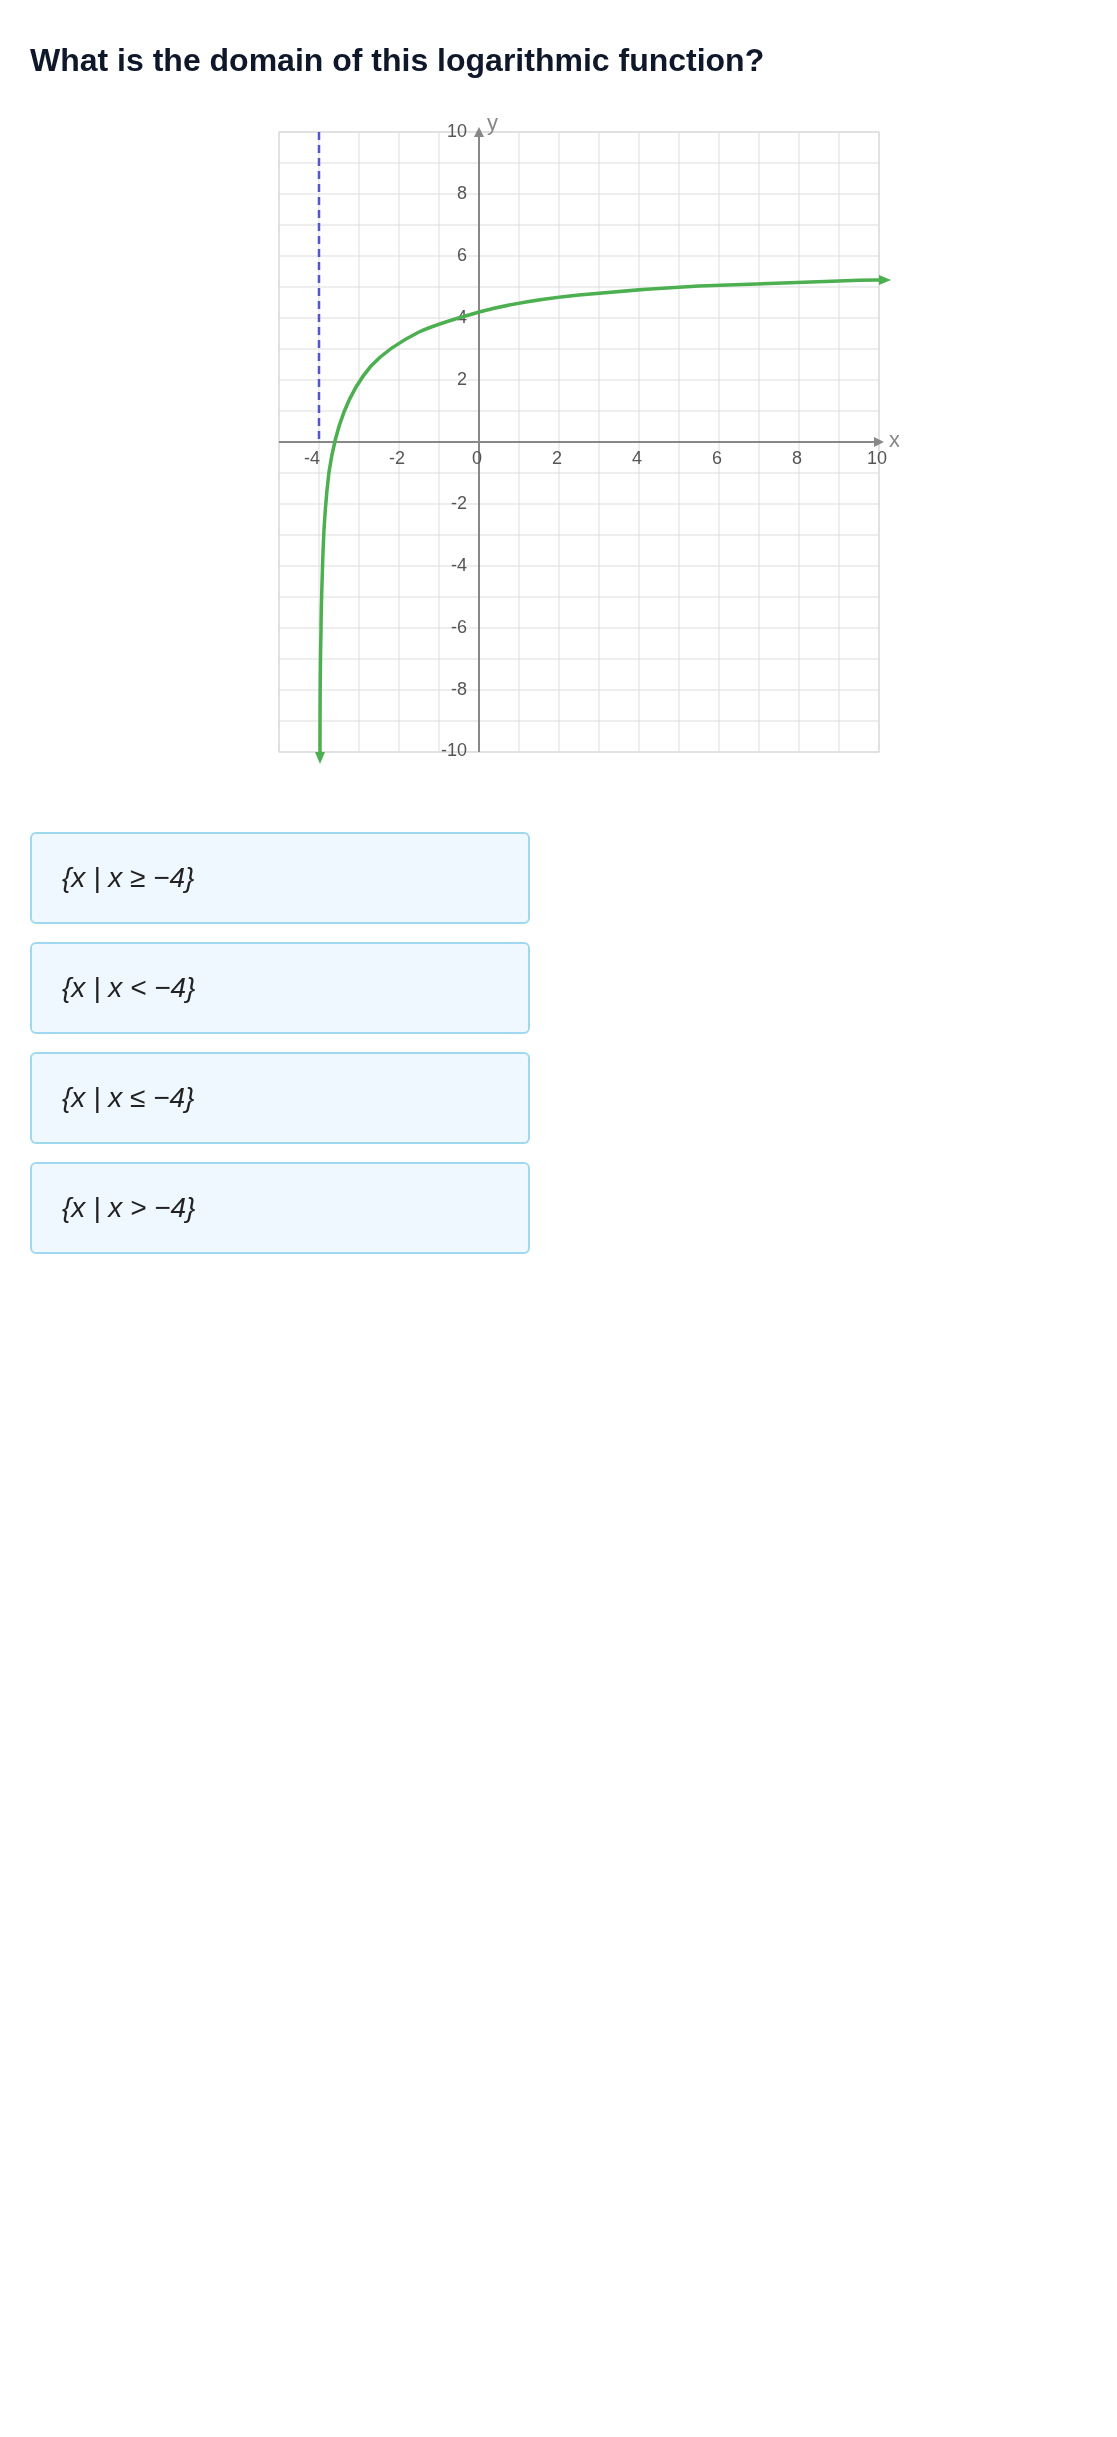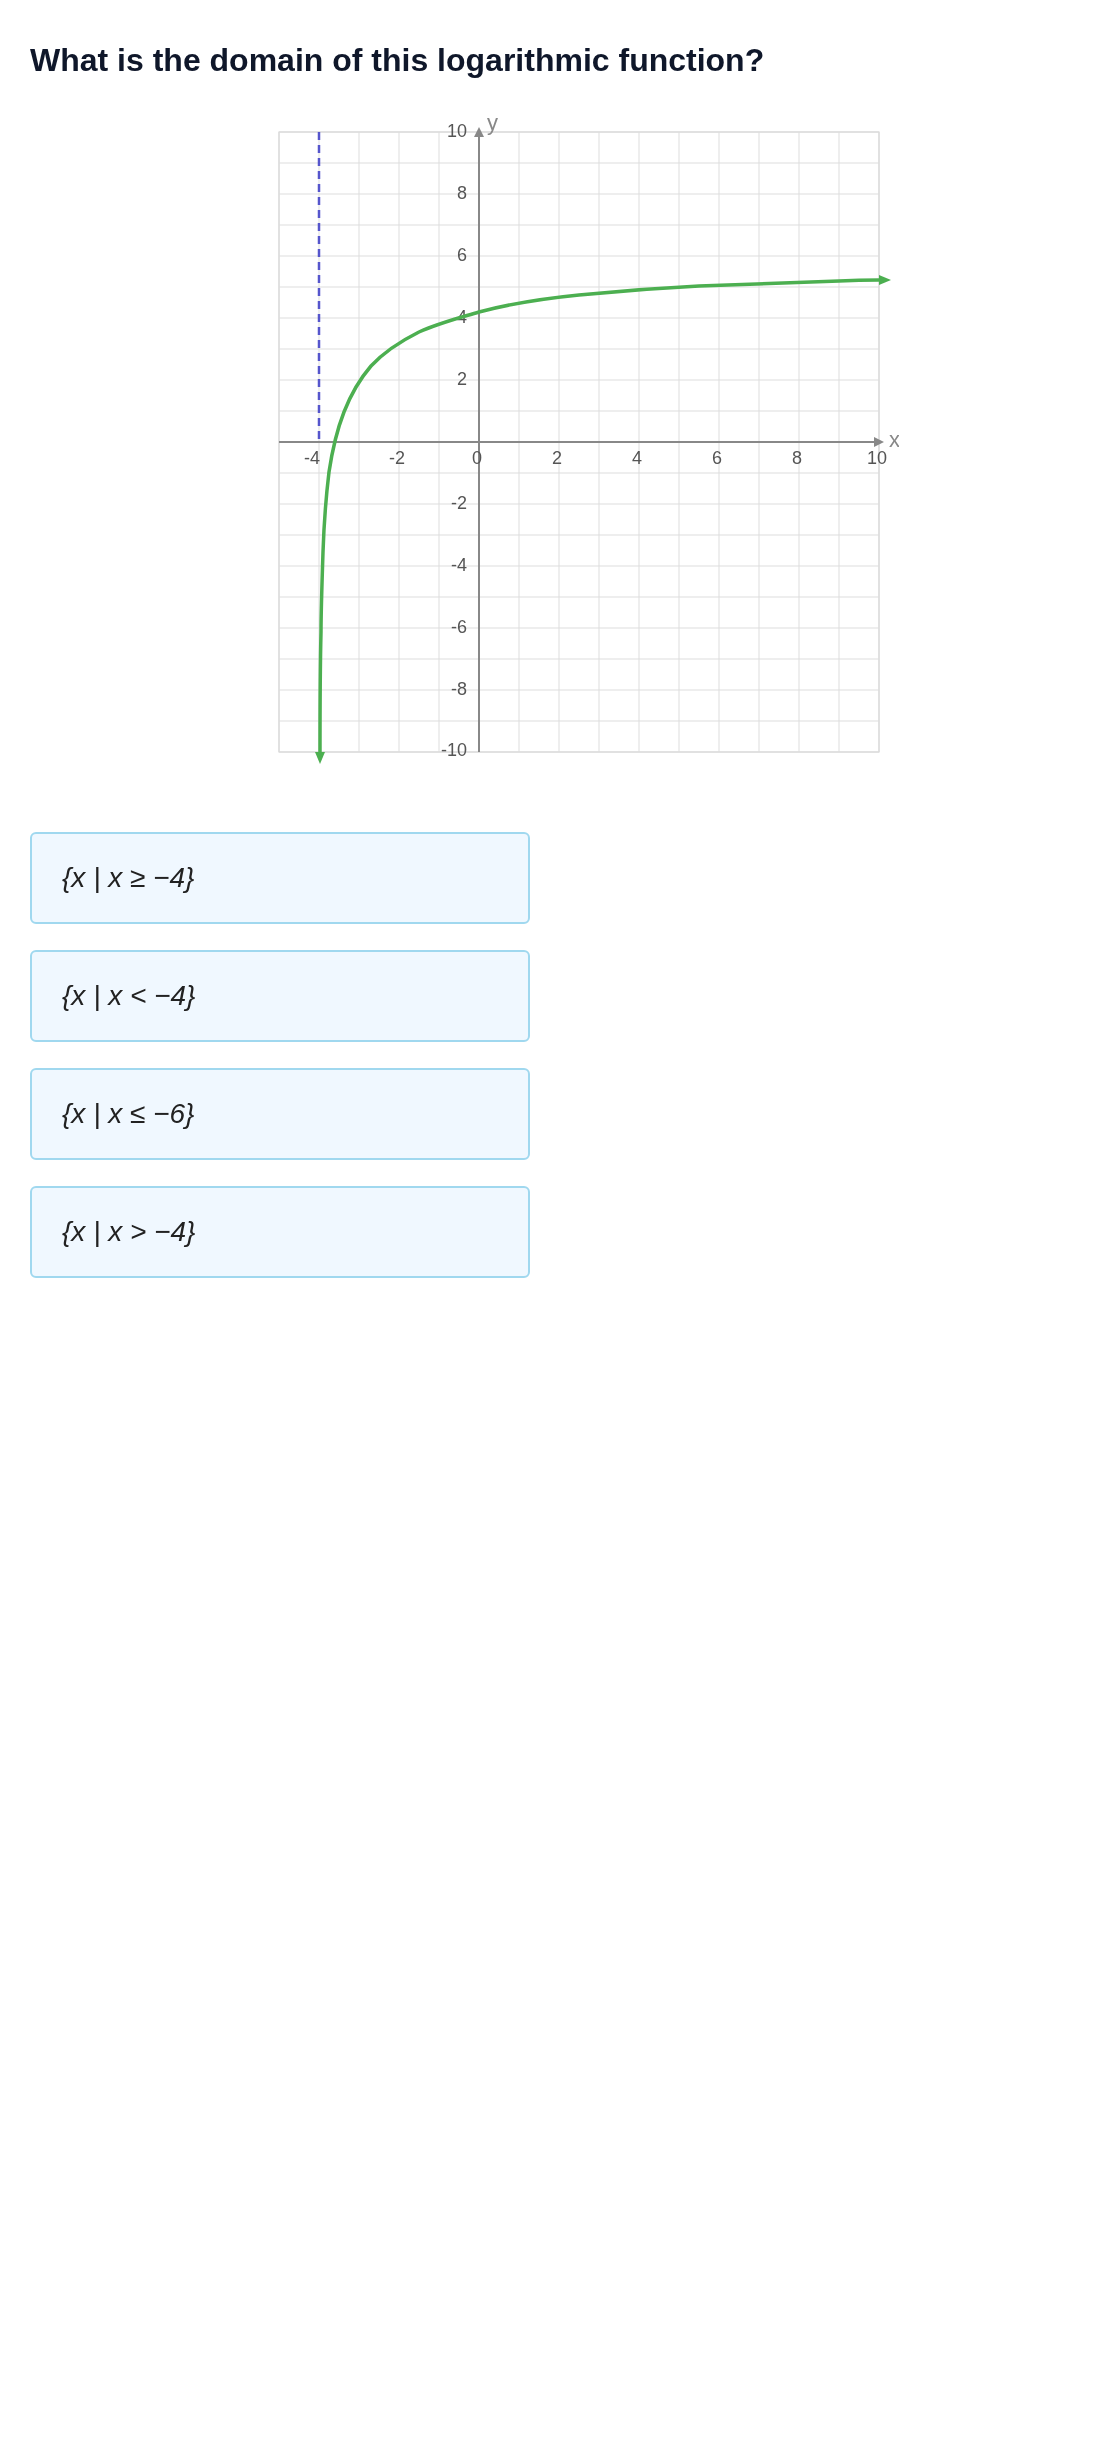--- a/index.html
+++ b/index.html
@@ -26,21 +26,21 @@
       width: 680px;
       height: 680px;
     }
     svg.graph-svg {
       width: 680px;
       height: 680px;
     }
     .answer-choices {
       display: flex;
       flex-direction: column;
-      gap: 26px;
+      gap: 18px;
       max-width: 500px;
       justify-content: space-between;
     }
     .answer-option {
       border: 2px solid #a0d8ef;
       border-radius: 6px;
       padding: 28px 30px;
       font-size: 28px;
       color: #222;
       background: #f0f8ff;
@@ -172,15 +172,15 @@
 
       <polygon points="96,640 101,652 106,640" fill="#4caf50"></polygon>
 
     </svg>
   </div>
 </div>
 
 <div class="answer-choices">
 <div class="answer-option">{x | x ≥ −4}</div>
     <div class="answer-option">{x | x &lt; −4}</div>
-    <div class="answer-option">{x | x ≤ −6}</div>
+    <div class="answer-option">{x | x ≤ −4}</div>
     <div class="answer-option">{x | x &gt; −4}</div>
   </div>
 
 </body></html>

